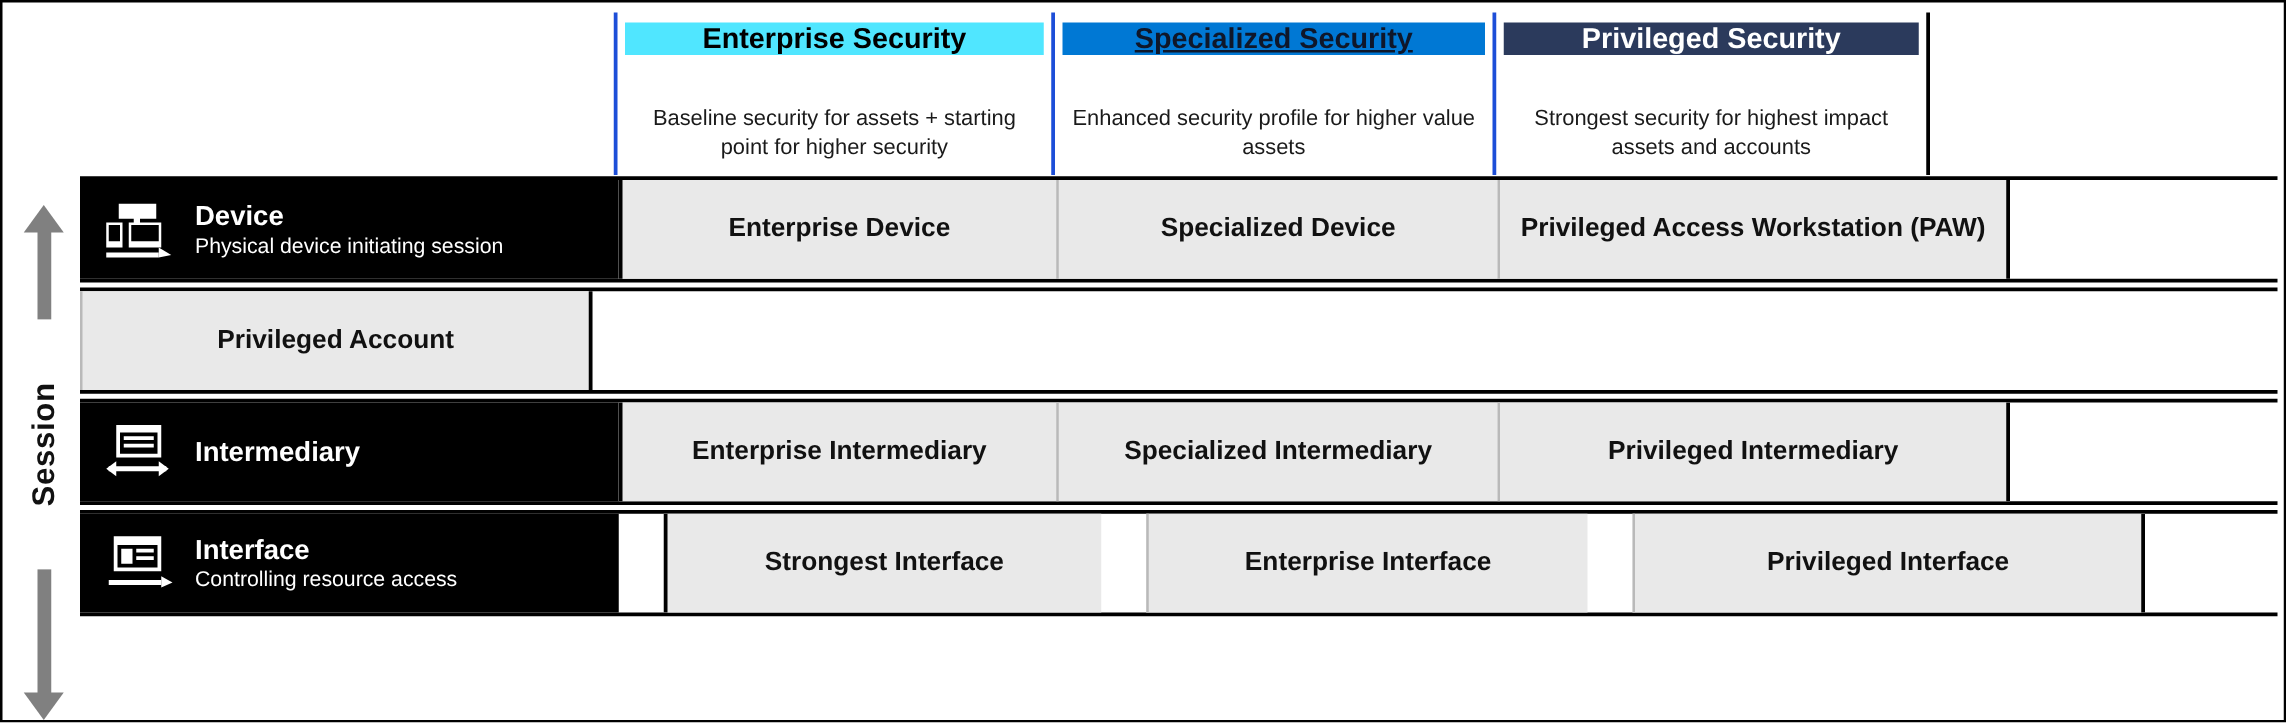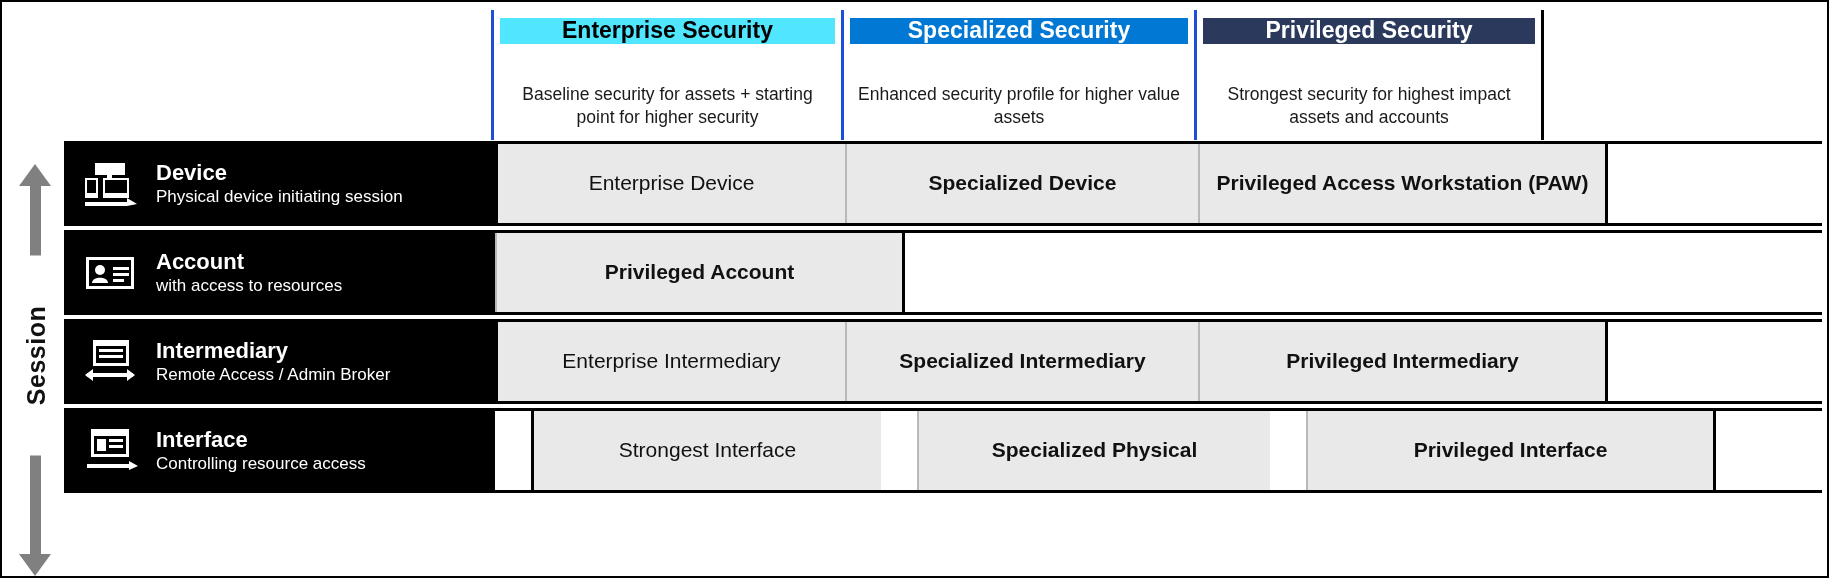--- a/index.html
+++ b/index.html
@@ -78,21 +78,21 @@
 
   .hdr-band {
     height: 60px;
     margin: 8px 6px 0 6px;
     display: flex; align-items: center; justify-content: center;
     font-size: 23px; font-weight: bold;
     text-align: center;
     line-height: 1.1;
   }
   .band-enterprise  { background: #50E6FF; color: #000000; }
-  .band-specialized { background: #0078D4; color: #ffffff; }
+  .band-specialized { background: #0078D4; color: #0f172a; text-decoration: underline; }
   .band-privileged  { background: #2B3A5C; color: #ffffff; }
 
   .hdr-desc {
     flex: 1;
     display: flex; align-items: center; justify-content: center;
     text-align: center;
     font-size: 17.5px;
     color: #1a1a1a;
     line-height: 1.35;
     padding: 4px 14px 10px 14px;
@@ -134,21 +134,21 @@
     flex: none;
     background: #E9E9E9;
     display: flex; align-items: center; justify-content: center;
     text-align: center;
     font-size: 21px;
     color: #111111;
     line-height: 1.18;
     border-left: 3px solid #000000;
     padding: 0 10px;
   }
-  .cell.c1 { width: 350px; font-weight: normal; }
+  .cell.c1 { width: 350px; font-weight: bold; }
   .cell.c2 { width: 353px; font-weight: bold; border-left-color: #b9b9b9; border-left-width: 2px; }
   .cell.c3 { width: 410px; font-weight: bold; border-left-color: #b9b9b9; border-left-width: 2px;
              border-right: 3px solid #000000; }
 </style>
 </head>
 <body>
 
 <div class="page">
 
   <div class="session-axis">
@@ -201,56 +201,38 @@
             <span class="row-title">Device</span>
             <span class="row-sub">Physical device initiating session</span>
           </div>
         </div>
         <div class="cell c1">Enterprise Device</div>
         <div class="cell c2">Specialized Device</div>
         <div class="cell c3">Privileged Access Workstation (PAW)</div>
       </div>
 
       <div class="row">
-        <div class="rowlabel">
-          <div class="row-icon">
-            <svg width="56" height="46" viewBox="0 0 56 46" fill="#ffffff">
-              <rect x="3" y="7" width="48" height="32"></rect>
-              <rect x="6" y="10" width="42" height="26" fill="#000000"></rect>
-              <circle cx="17" cy="20" r="5"></circle>
-              <path d="M9 33 C9 26, 25 26, 25 33 Z"></path>
-              <rect x="30" y="17" width="16" height="3"></rect>
-              <rect x="30" y="23" width="16" height="3"></rect>
-              <rect x="30" y="29" width="11" height="3"></rect>
-            </svg>
-          </div>
-          <div class="row-text">
-            <span class="row-title">Account</span>
-            <span class="row-sub">with access to resources</span>
-          </div>
-        </div>
         <div class="cell c3">Privileged Account</div>
       </div>
 
       <div class="row">
         <div class="rowlabel">
           <div class="row-icon">
             <svg width="56" height="46" viewBox="0 0 56 46" fill="#ffffff">
               <rect x="10" y="1" width="36" height="26"></rect>
               <rect x="13" y="7" width="30" height="17" fill="#000000"></rect>
               <rect x="16" y="10" width="24" height="3"></rect>
               <rect x="16" y="16" width="24" height="3"></rect>
               <rect x="4" y="34" width="46" height="4"></rect>
               <polygon points="10,30 2,36 10,42"></polygon>
               <polygon points="44,30 52,36 44,42"></polygon>
             </svg>
           </div>
           <div class="row-text">
             <span class="row-title">Intermediary</span>
-            <span class="row-sub">Remote Access / Admin Broker</span>
           </div>
         </div>
         <div class="cell c1">Enterprise Intermediary</div>
         <div class="cell c2">Specialized Intermediary</div>
         <div class="cell c3">Privileged Intermediary</div>
       </div>
 
       <div class="row">
         <div class="rowlabel">
           <div class="row-icon">
@@ -263,19 +245,19 @@
               <rect x="4" y="36" width="42" height="4"></rect>
               <polygon points="46,33 55,38 46,42"></polygon>
             </svg>
           </div>
           <div class="row-text">
             <span class="row-title">Interface</span>
             <span class="row-sub">Controlling resource access</span>
           </div>
         </div>
         <div class="cell c1">Strongest Interface</div>
-        <div class="cell c2">Specialized Physical</div>
+        <div class="cell c2">Enterprise Interface</div>
         <div class="cell c3">Privileged Interface</div>
       </div>
 
     </div>
   </div>
 </div>
 
 </body></html>

